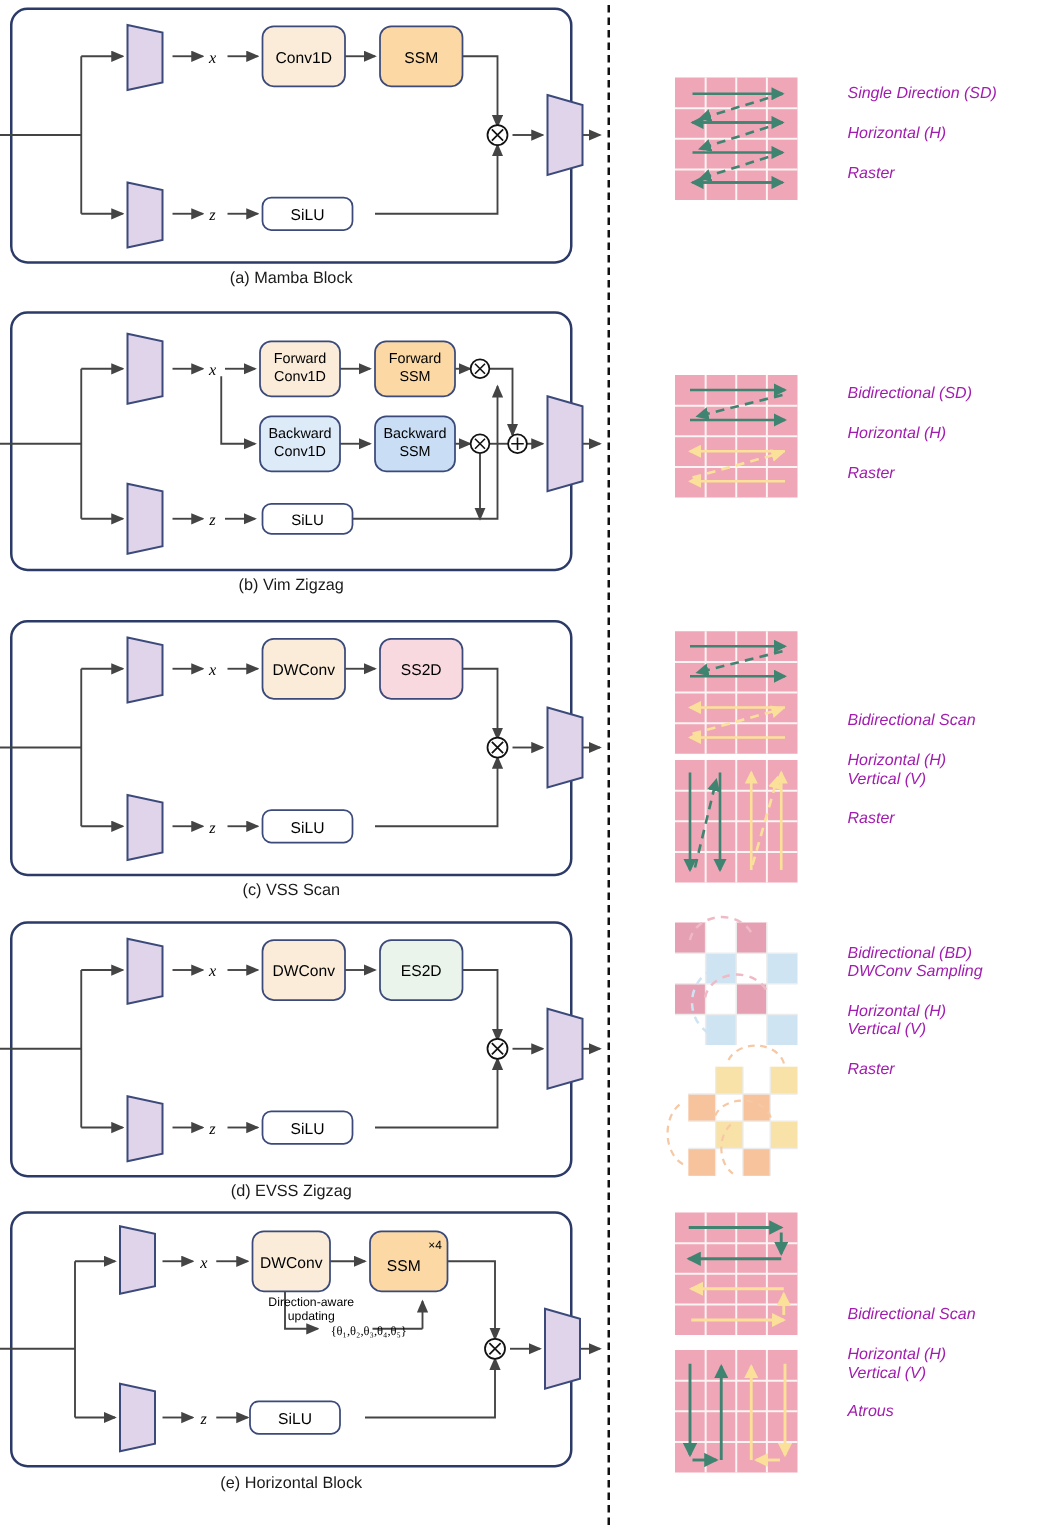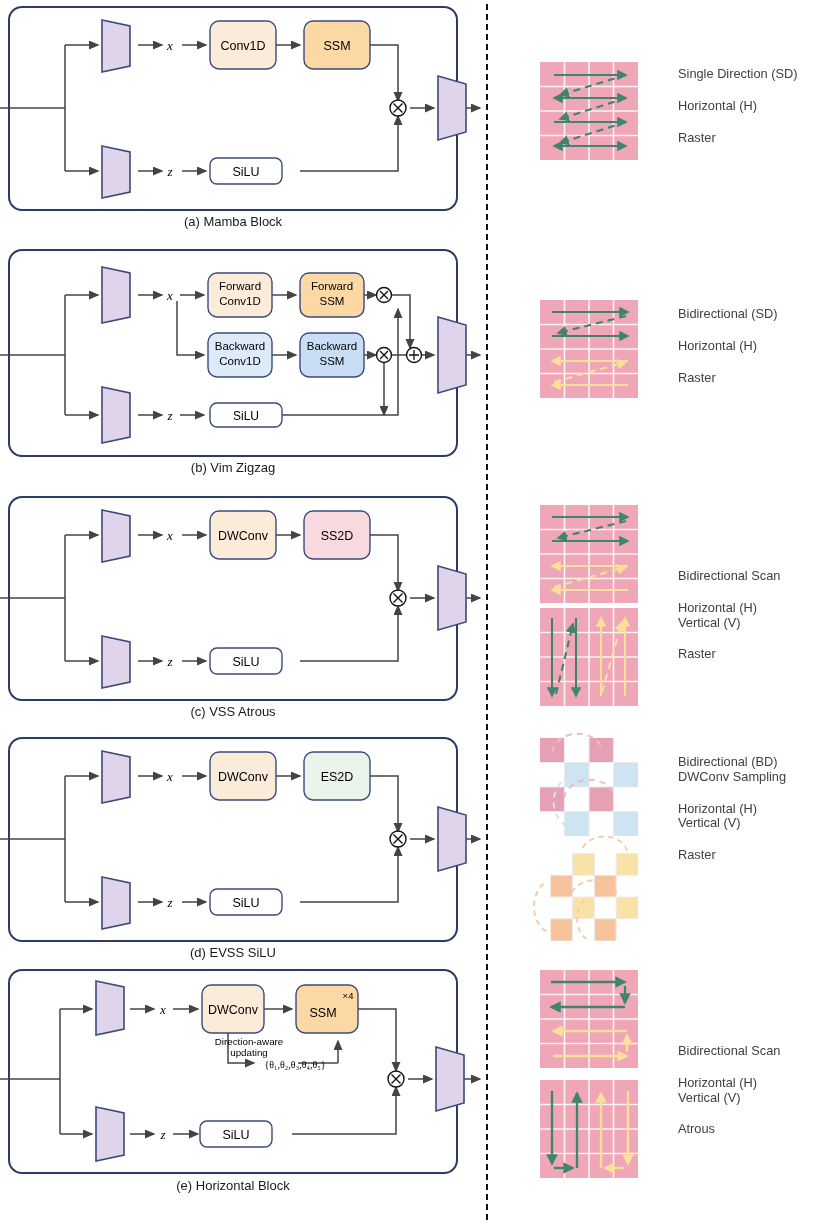--- a/index.html
+++ b/index.html
@@ -11,21 +11,21 @@
   .caption{position:absolute;left:8px;width:450px;text-align:center;
            font-size:13px;color:#1a1a1a;}
 
   svg{display:block;overflow:visible;}
 
   
   .divider{position:absolute;left:486px;top:4px;width:0;height:1216px;
            border-left:2.4px dashed #111;}
   .scanrow{position:absolute;left:540px;width:291px;}
   .gridwrap{position:absolute;left:0;top:0;}
-  .scanlabel{position:absolute;left:138px;font-size:12.8px;line-height:1.0;color:#404040;}
+  .scanlabel{position:absolute;left:138px;font-size:12.8px;line-height:1.0;color:#a21caf;font-style:italic;}
   .scanlabel div{margin:0;padding:0;}
   .sl-gap{height:19px;}
   .sl-gap-s{height:2px;}
 </style>
 </head>
 <body>
 
 <div class="panel" style="top:6px;height:205px;">
   <svg width="446" height="201" viewBox="0 0 446 201">
     <defs>
@@ -167,21 +167,21 @@
     <text x="327" y="42" font-size="12.5" text-anchor="middle">SS2D</text>
     <rect x="200" y="150" width="72" height="26" rx="7" fill="#ffffff" stroke="#3b4a7a" stroke-width="1.4"></rect>
     <text x="236" y="168" font-size="12.5" text-anchor="middle">SiLU</text>
     <g>
       <circle cx="388" cy="100" r="8" fill="#fff" stroke="#111" stroke-width="1.4"></circle>
       <path d="M383.5,95.5 L392.5,104.5 M392.5,95.5 L383.5,104.5" stroke="#111" stroke-width="1.4"></path>
     </g>
     <polygon points="428,68 456,76 456,124 428,132" fill="#e0d4ea" stroke="#3b4a7a" stroke-width="1.6"></polygon>
   </svg>
 </div>
-<div class="caption" style="top:704px;">(c)  VSS Atrous</div>
+<div class="caption" style="top:704px;">(c)  VSS Scan</div>
 
 <div class="panel" style="top:737px;height:205px;">
   <svg width="446" height="201" viewBox="0 0 446 201">
     <g stroke="#444" stroke-width="1.5" fill="none">
       <path d="M-10,100 L55,100"></path>
       <path d="M55,37 L55,163"></path>
       <path d="M55,37 L88,37" marker-end="url(#ah)"></path>
       <path d="M55,163 L88,163" marker-end="url(#ah)"></path>
       <path d="M128,37 L152,37" marker-end="url(#ah)"></path>
       <path d="M128,163 L152,163" marker-end="url(#ah)"></path>
@@ -203,21 +203,21 @@
     <text x="327" y="42" font-size="12.5" text-anchor="middle">ES2D</text>
     <rect x="200" y="150" width="72" height="26" rx="7" fill="#ffffff" stroke="#3b4a7a" stroke-width="1.4"></rect>
     <text x="236" y="168" font-size="12.5" text-anchor="middle">SiLU</text>
     <g>
       <circle cx="388" cy="100" r="8" fill="#fff" stroke="#111" stroke-width="1.4"></circle>
       <path d="M383.5,95.5 L392.5,104.5 M392.5,95.5 L383.5,104.5" stroke="#111" stroke-width="1.4"></path>
     </g>
     <polygon points="428,68 456,76 456,124 428,132" fill="#e0d4ea" stroke="#3b4a7a" stroke-width="1.6"></polygon>
   </svg>
 </div>
-<div class="caption" style="top:945px;">(d)  EVSS SiLU</div>
+<div class="caption" style="top:945px;">(d)  EVSS Zigzag</div>
 
 <div class="panel" style="top:969px;height:205px;">
   <svg width="446" height="201" viewBox="0 0 446 201">
     <g stroke="#444" stroke-width="1.5" fill="none">
       <path d="M-10,108 L50,108"></path>
       <path d="M50,38 L50,163"></path>
       <path d="M50,38 L82,38" marker-end="url(#ah)"></path>
       <path d="M50,163 L82,163" marker-end="url(#ah)"></path>
       <path d="M120,38 L144,38" marker-end="url(#ah)"></path>
       <path d="M120,163 L144,163" marker-end="url(#ah)"></path>

